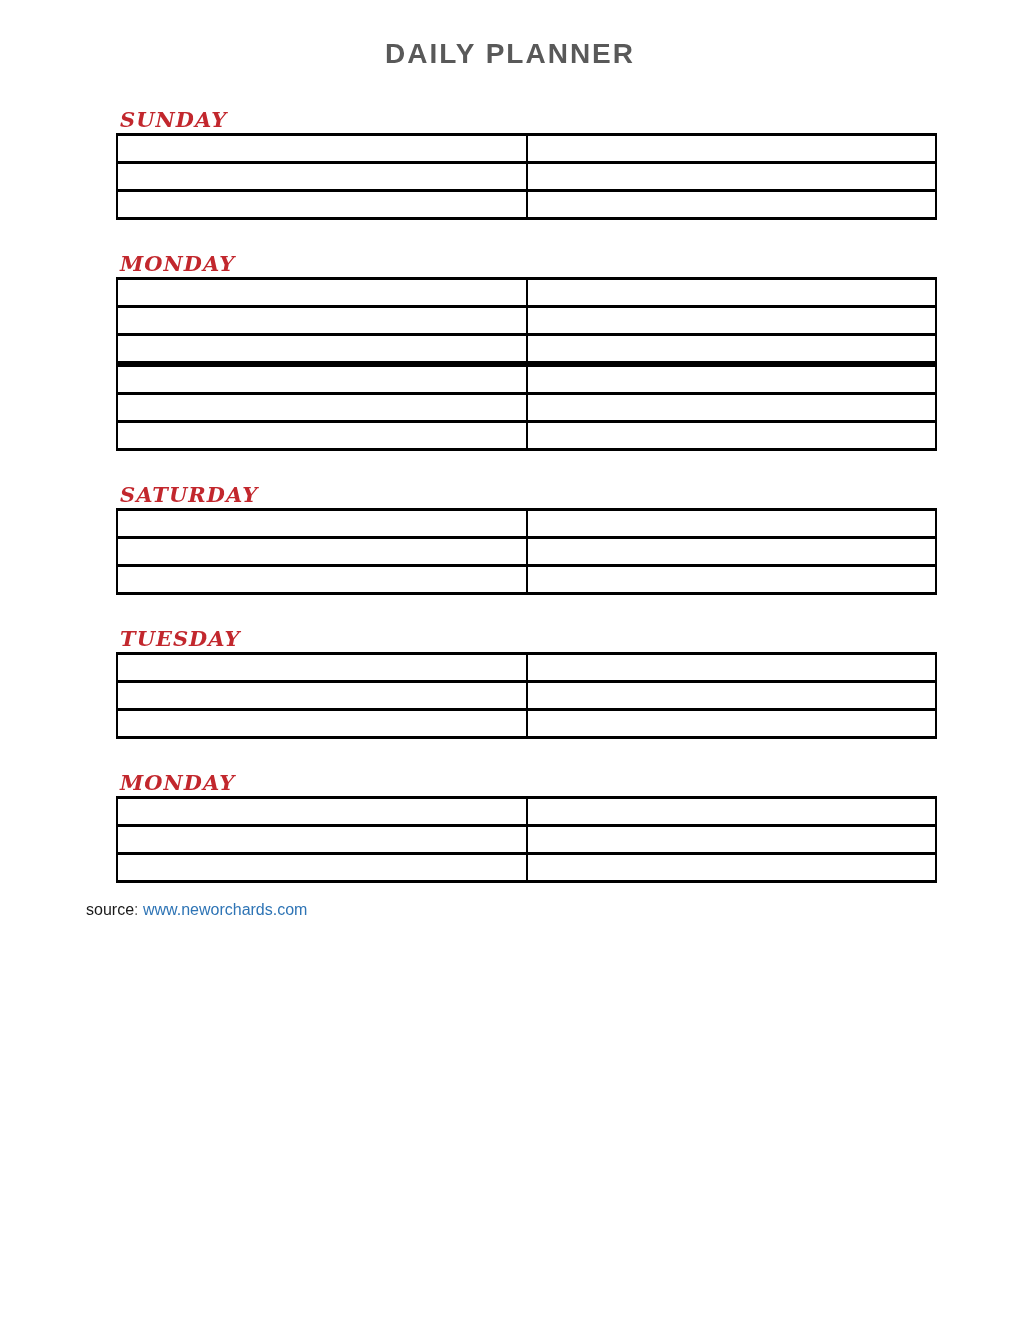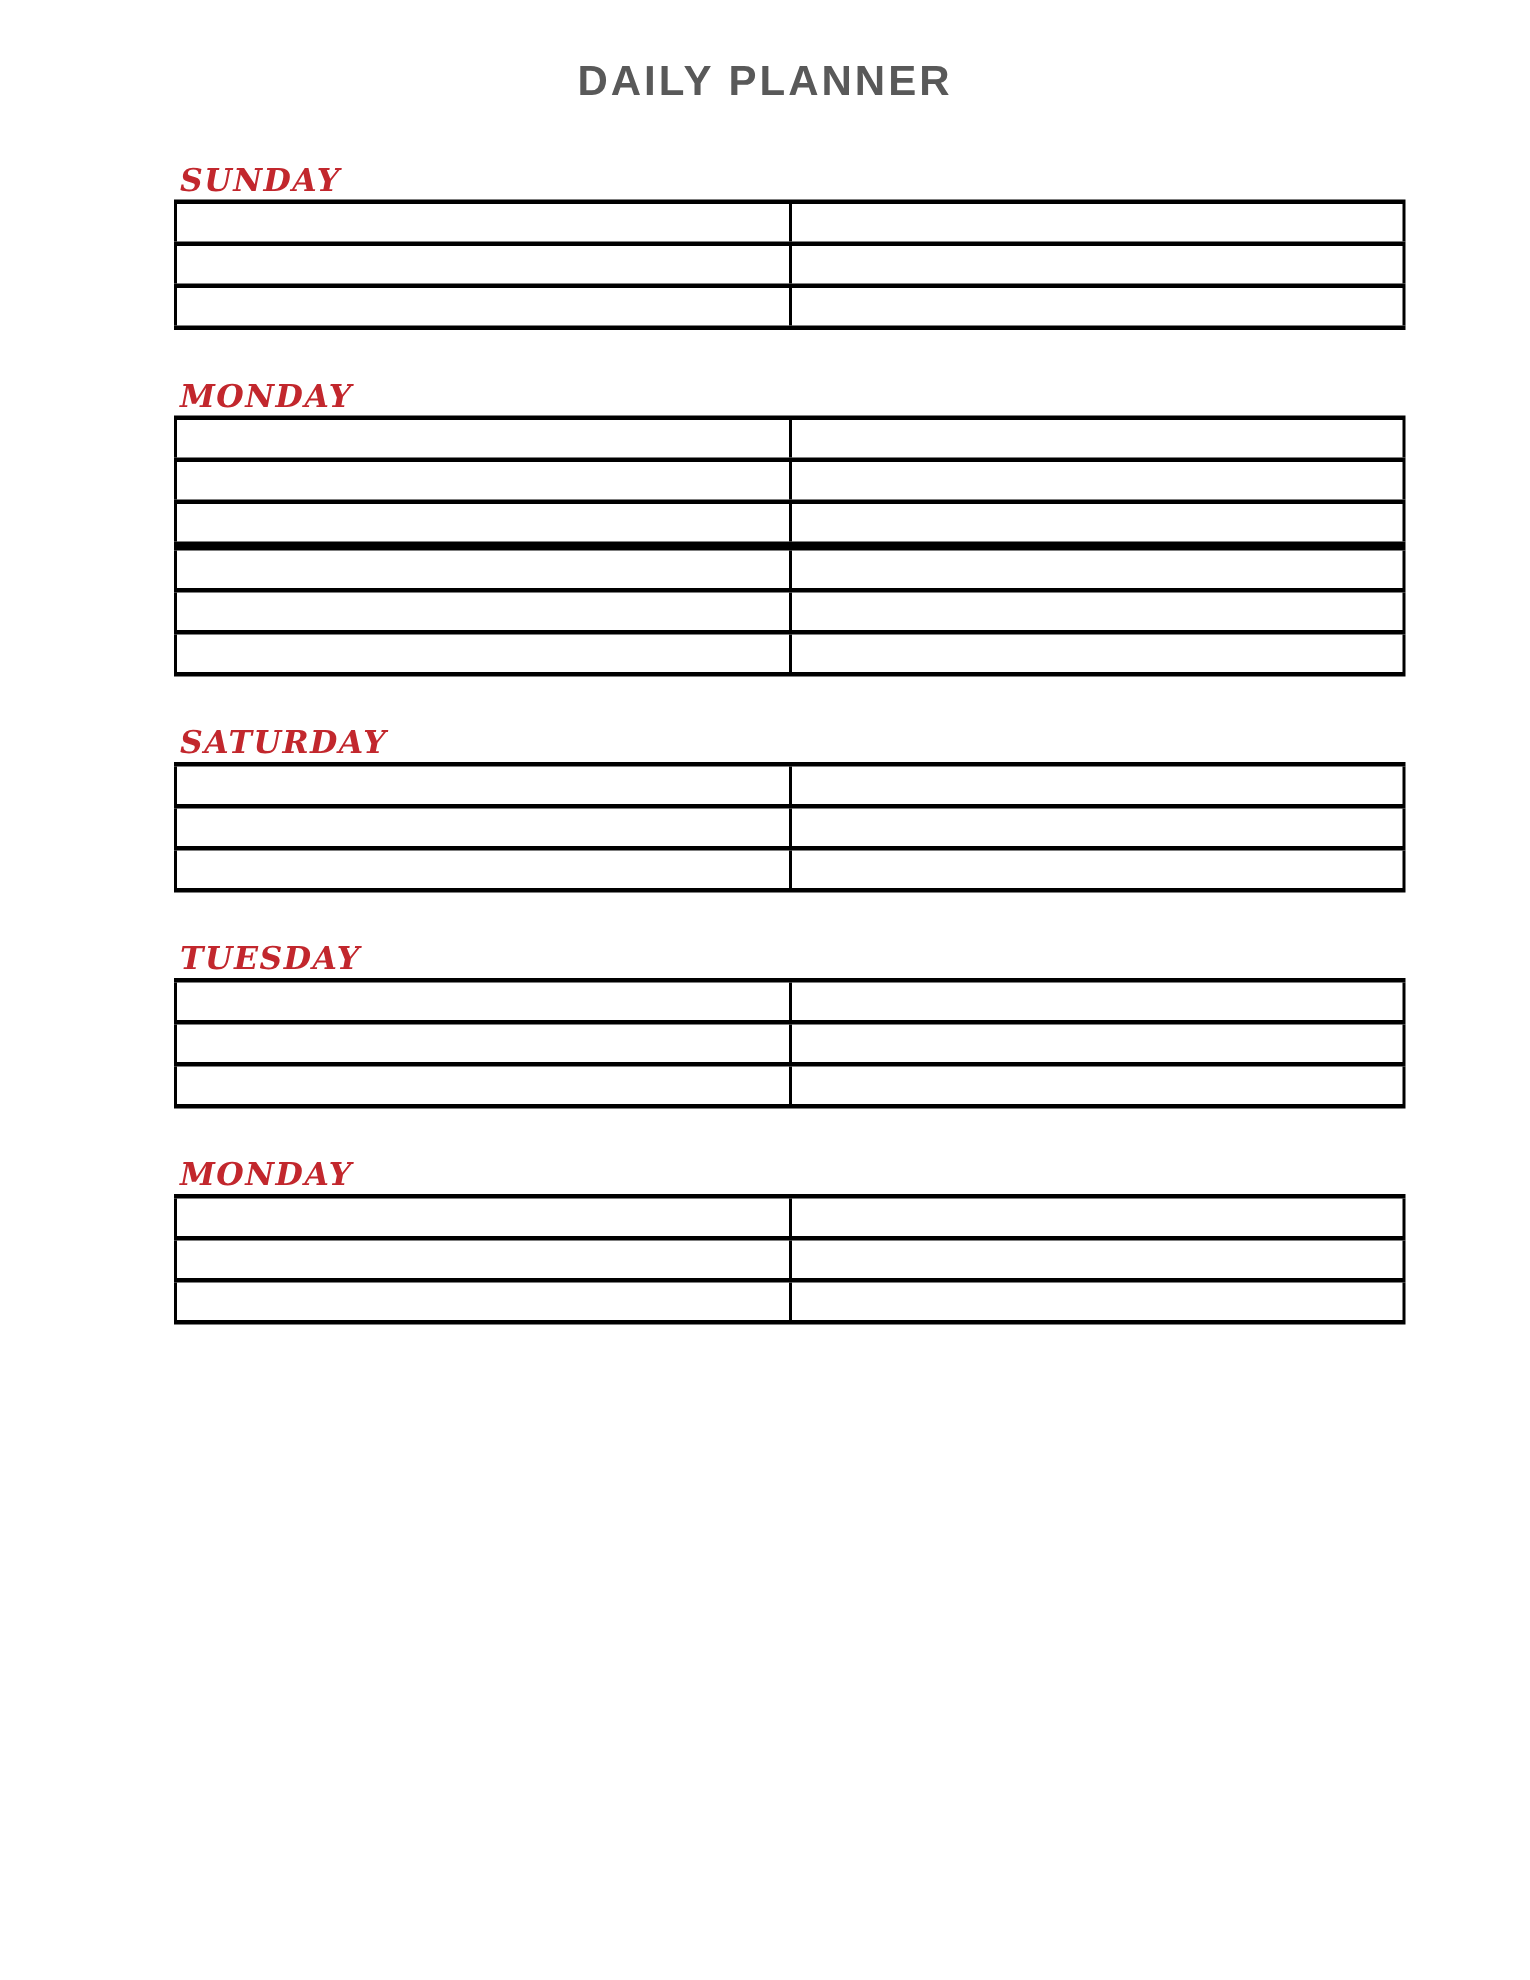--- a/index.html
+++ b/index.html
@@ -188,14 +188,15 @@
         <tr>
           <td></td>
           <td></td>
         </tr>
       </tbody>
     </table>
   </section>
 
 </main>
 
+  <p class="source-line"><span>source</span><span class="sep">: </span><a href="#">www.neworchards.com</a></p>
 
 </div>
 
 </body></html>

